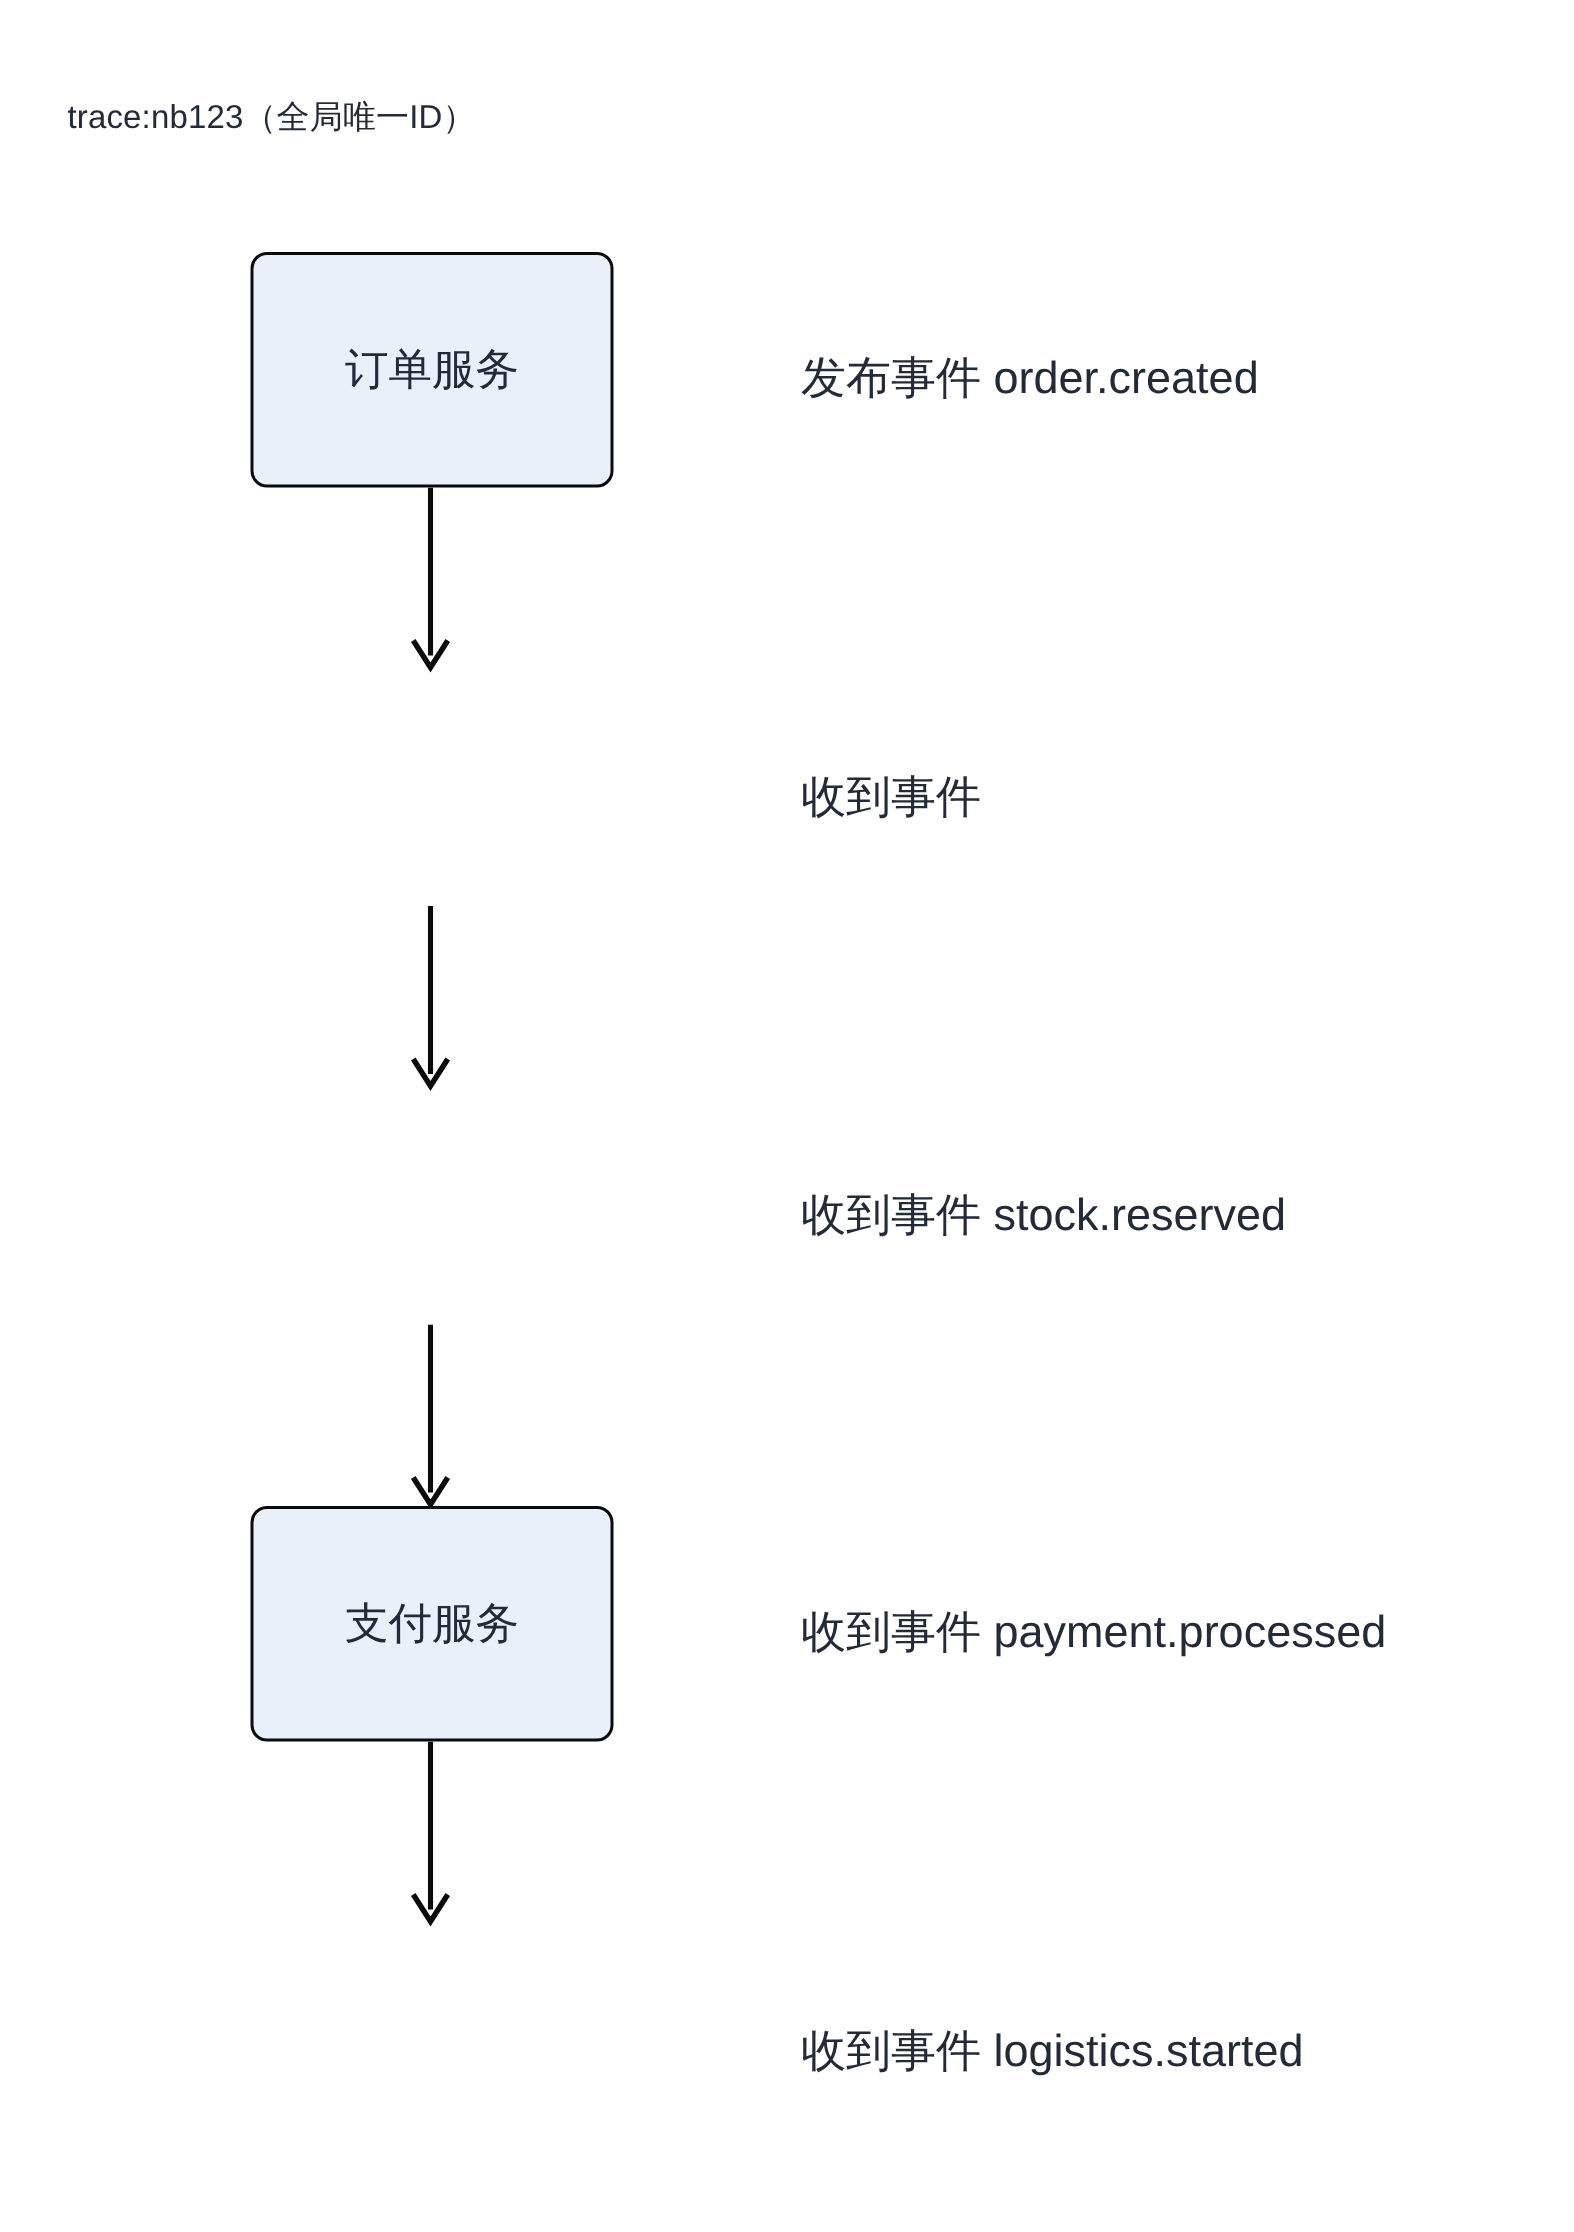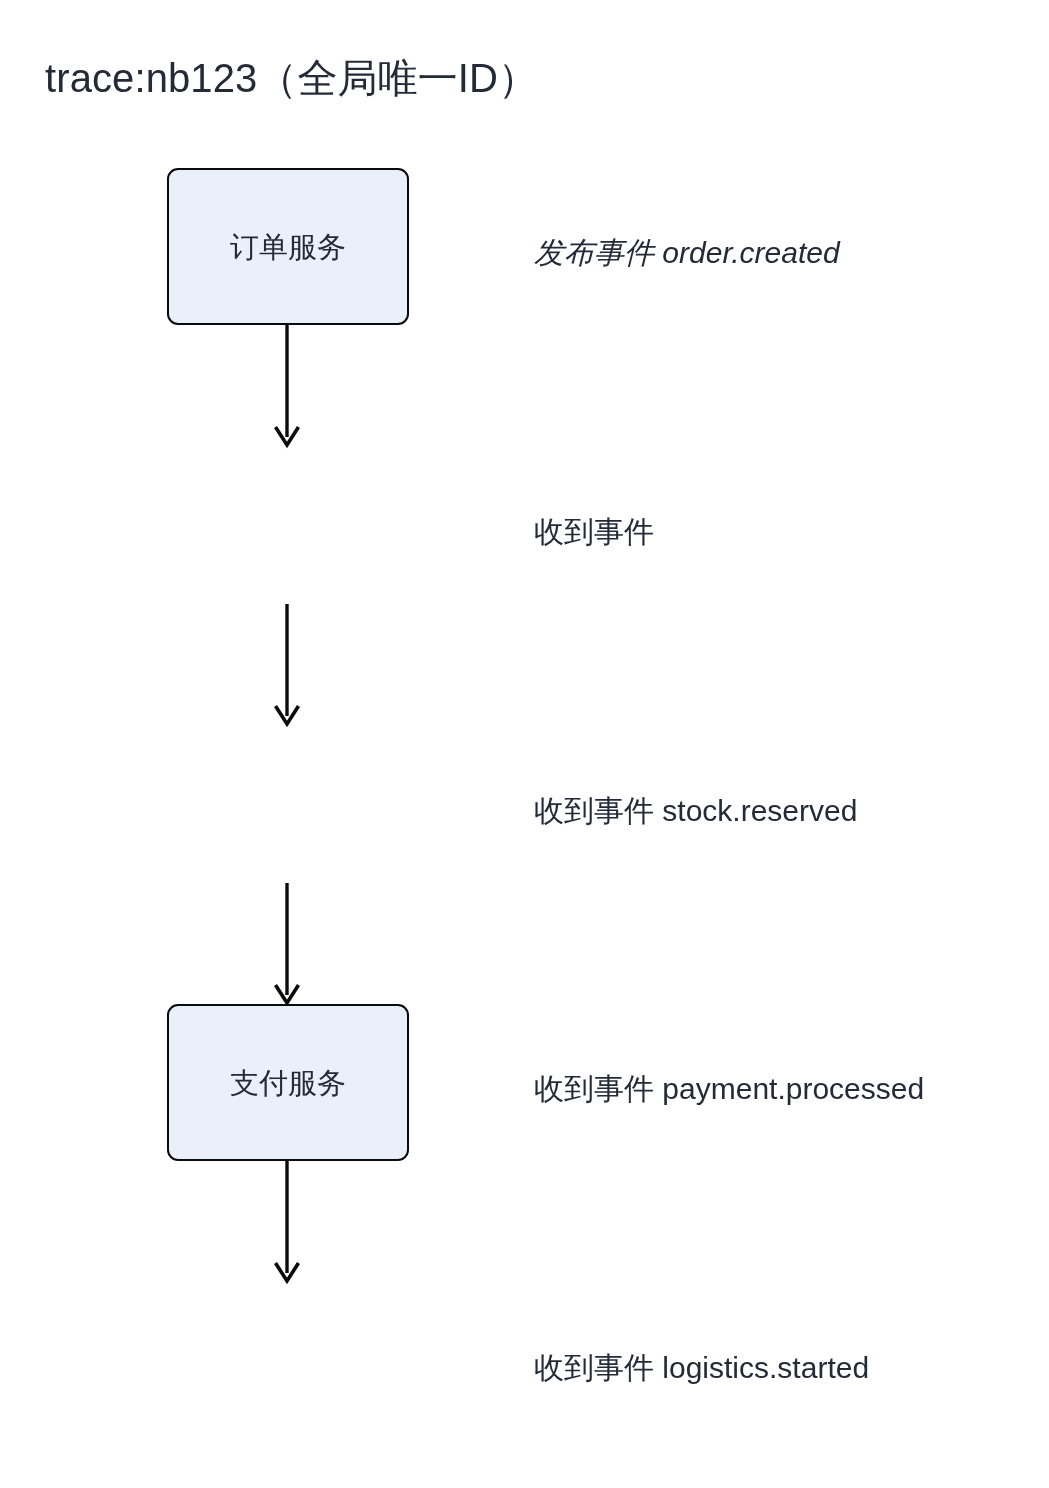--- a/index.html
+++ b/index.html
@@ -13,21 +13,21 @@
     position: relative;
     font-family: "Liberation Sans", "DejaVu Sans", sans-serif;
     color: #232b38;
     overflow: hidden;
   }
 
   #diagram-title {
     position: absolute;
     left: 45px;
     top: 58px;
-    font-size: 40px;
+    font-size: 22px;
     line-height: 40px;
     color: #232b38;
     white-space: nowrap;
     letter-spacing: 0.1px;
   }
 
   #flow-canvas {
     position: absolute;
     left: 14px;
     top: 0;
@@ -62,21 +62,21 @@
   .node-n4 { top: 1283px; }
 
   .side-label {
     position: absolute;
     left: 520px;
     font-size: 30px;
     line-height: 38px;
     color: #232b38;
     white-space: nowrap;
   }
-  .side-n0 { top: 234px; font-style: italic; }
+  .side-n0 { top: 234px; }
   .side-n1 { top: 513px; }
   .side-n2 { top: 792px; }
   .side-n3 { top: 1070px; }
   .side-n4 { top: 1349px; }
 
   .connector {
     position: absolute;
     left: 253px;
     width: 40px;
     height: 124px;

